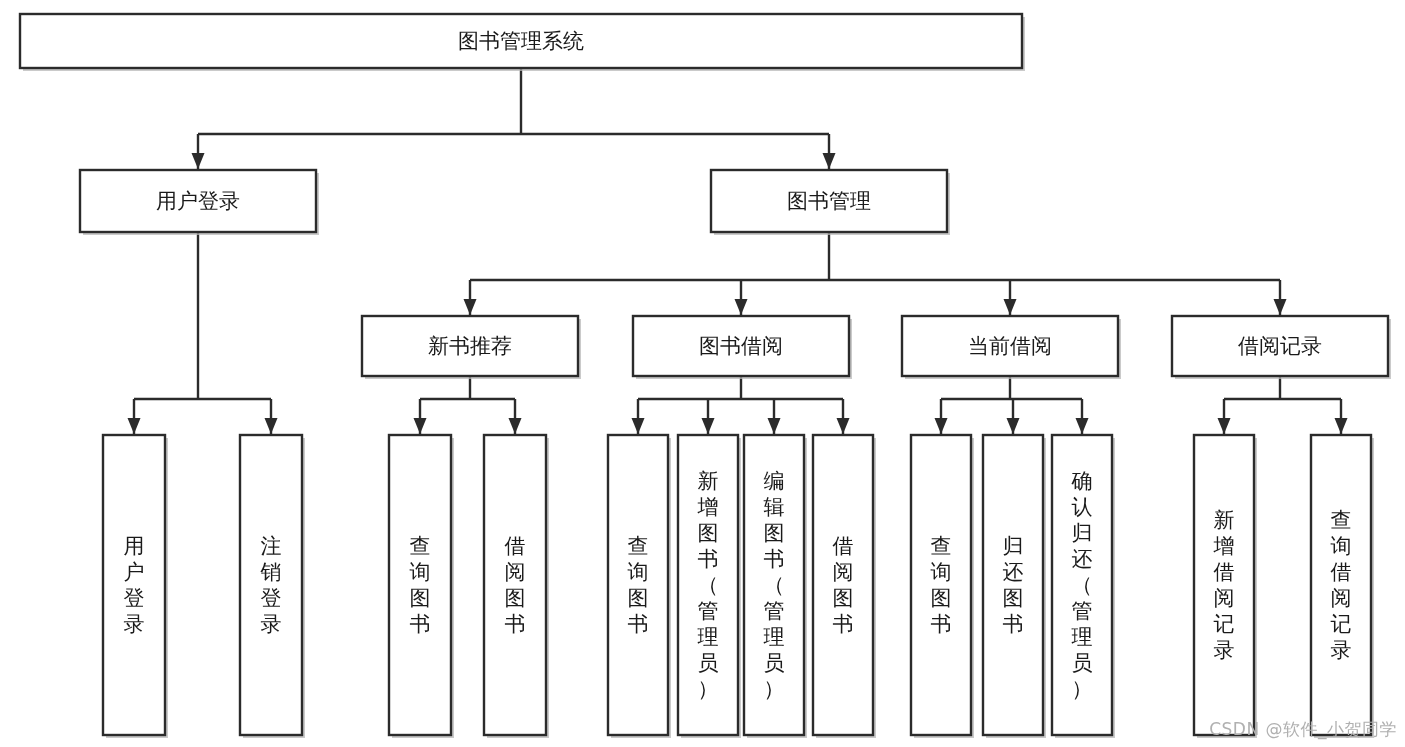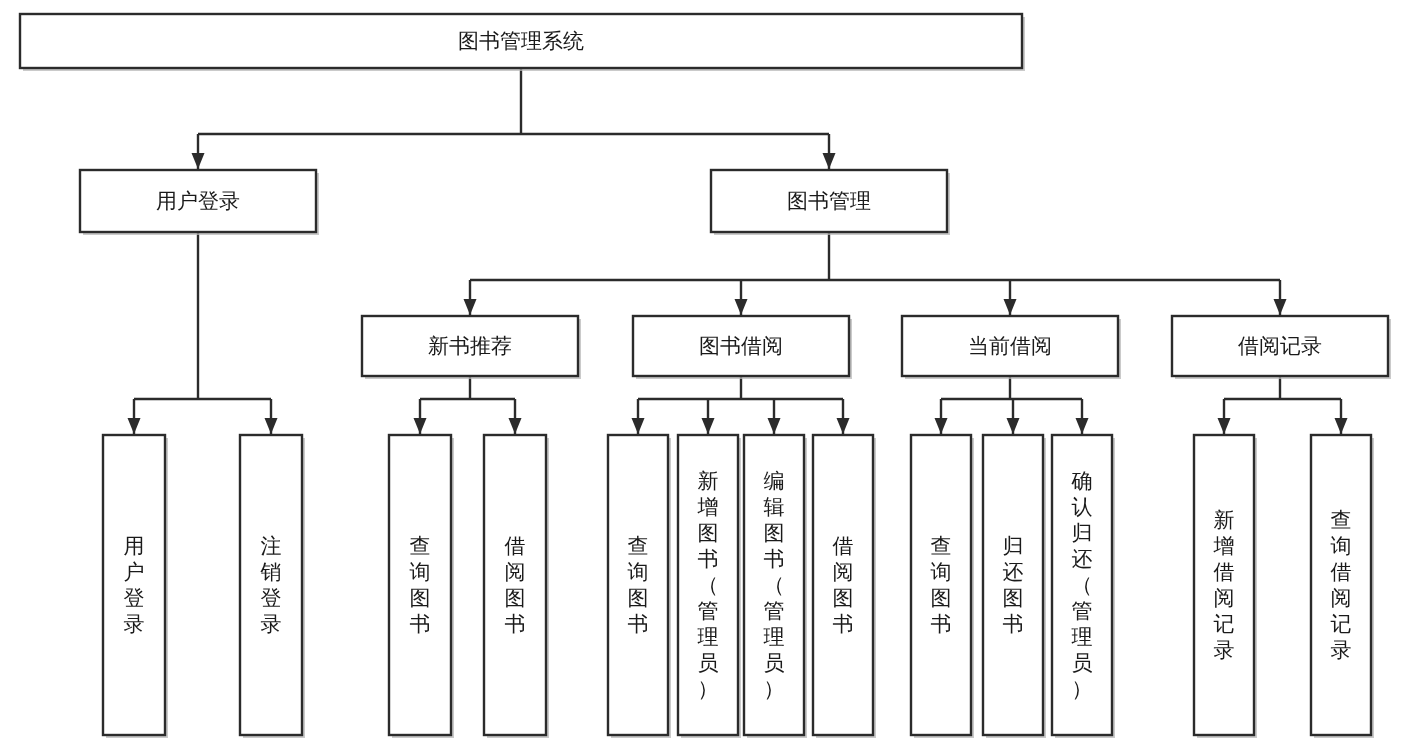--- a/index.html
+++ b/index.html
@@ -323,13 +323,14 @@
             <text x="1341" y="521">查</text>
             <text x="1341" y="547">询</text>
             <text x="1341" y="573">借</text>
             <text x="1341" y="599">阅</text>
             <text x="1341" y="625">记</text>
             <text x="1341" y="651">录</text>
           </g>
         </g>
       </g>
   </svg>
+  <div class="watermark">CSDN @软件_小贺同学</div>
 </div>
 
 </body></html>

